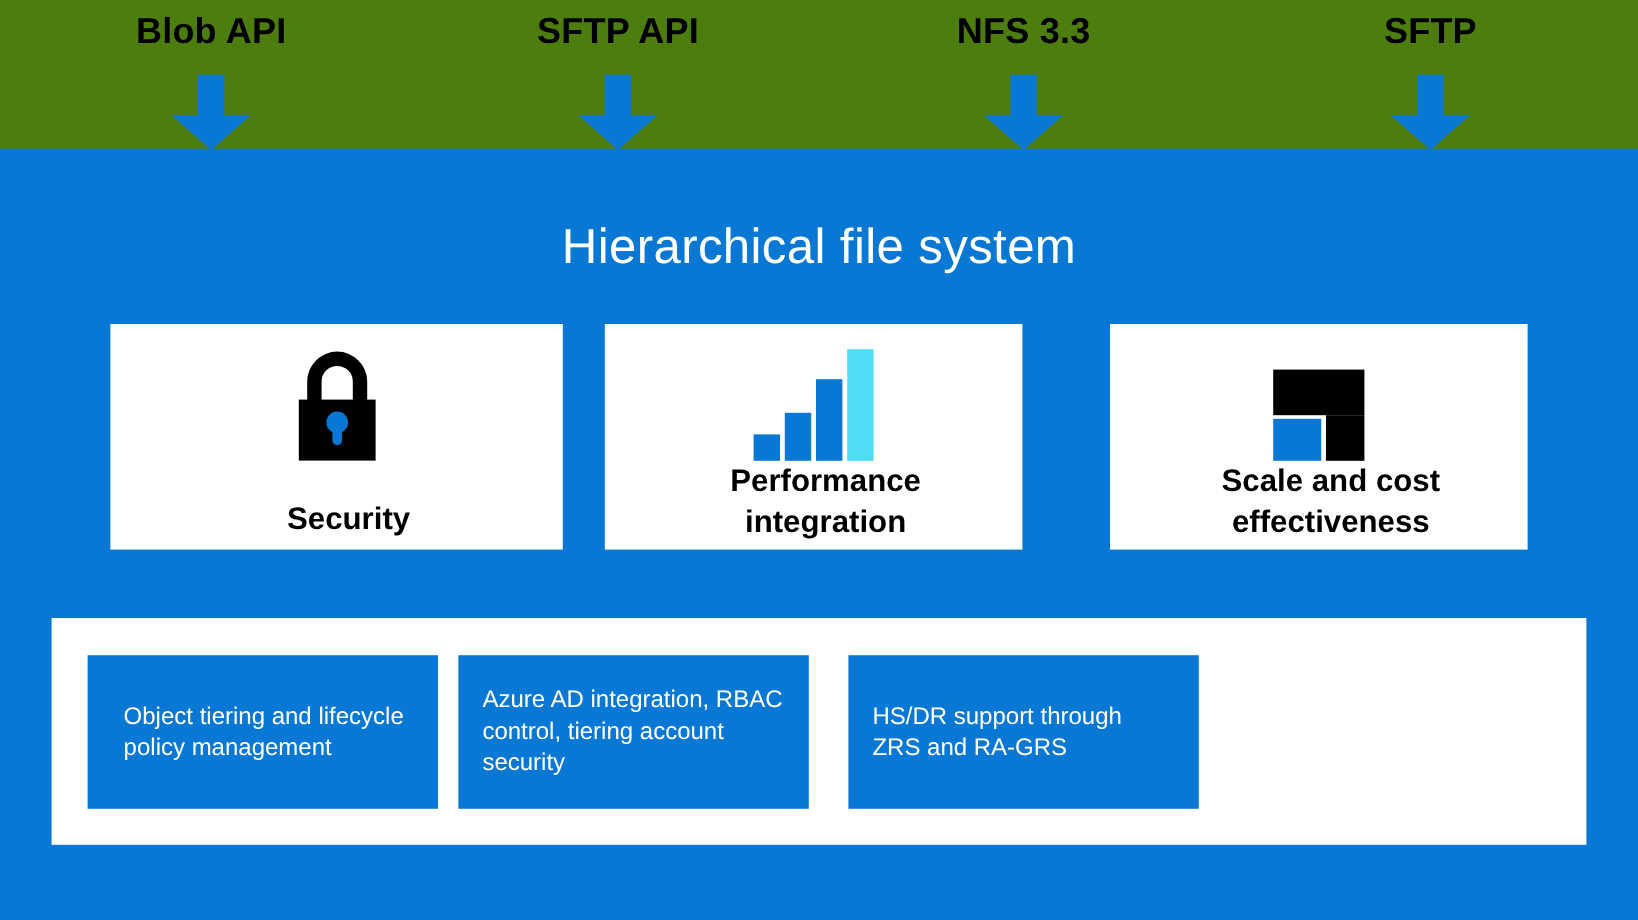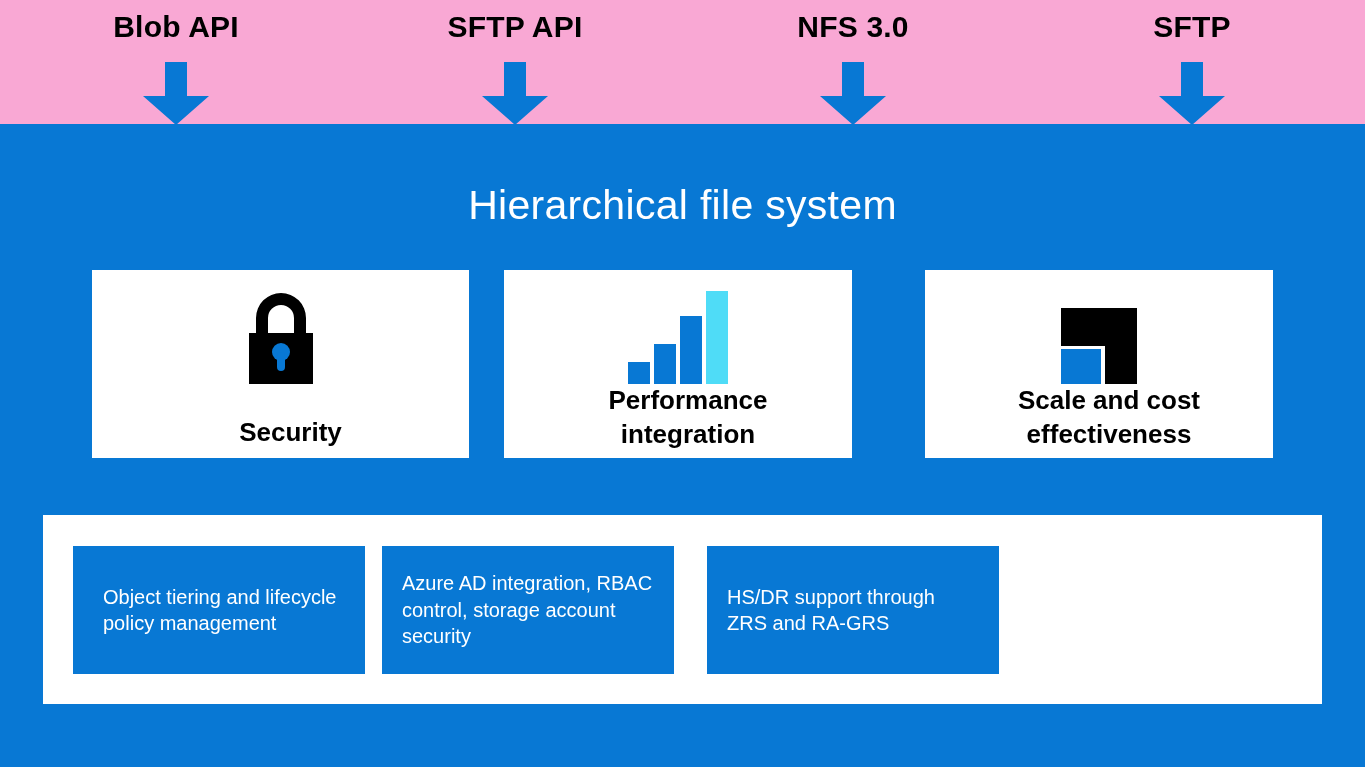--- a/index.html
+++ b/index.html
@@ -10,21 +10,21 @@
   body {
     font-family: "Liberation Sans", sans-serif;
     width: 1365px;
     height: 767px;
     overflow: hidden;
   }
   #stage {
     position: relative;
     width: 1365px;
     height: 545px;
-    background: #f9a8d4;
+    background: #4d7c0f;
   }
 
   
   .api-group {
     position: absolute;
     top: 0;
     height: 124px;
   }
   .api-label {
     position: absolute;
@@ -172,21 +172,21 @@
   <div class="api-group" style="left:435px; width:160px;">
     <div class="api-label">SFTP API</div>
     <div class="api-arrow">
       <svg width="76" height="63" viewBox="0 0 76 63" xmlns="http://www.w3.org/2000/svg">
         <polygon points="27,0 49,0 49,34 71,34 38,63 5,34 27,34" fill="#0878d4"></polygon>
       </svg>
     </div>
   </div>
 
   <div class="api-group" style="left:773px; width:160px;">
-    <div class="api-label">NFS 3.0</div>
+    <div class="api-label">NFS 3.3</div>
     <div class="api-arrow">
       <svg width="76" height="63" viewBox="0 0 76 63" xmlns="http://www.w3.org/2000/svg">
         <polygon points="27,0 49,0 49,34 71,34 38,63 5,34 27,34" fill="#0878d4"></polygon>
       </svg>
     </div>
   </div>
 
   <div class="api-group" style="left:1112px; width:160px;">
     <div class="api-label">SFTP</div>
     <div class="api-arrow">
@@ -241,21 +241,21 @@
         <div>Scale and cost</div>
         <div>effectiveness</div>
       </div>
     </div>
 
     <div id="bottom-panel">
       <div class="bottom-box" style="left:30px; width:292px;padding-left:30px;">
         <div class="bottom-box-text">Object tiering and lifecycle policy management</div>
       </div>
       <div class="bottom-box" style="left:339px; width:292px;">
-        <div class="bottom-box-text">Azure AD integration, RBAC control, storage account security</div>
+        <div class="bottom-box-text">Azure AD integration, RBAC control, tiering account security</div>
       </div>
       <div class="bottom-box" style="left:648px; width:292px;margin-left:16px;">
         <div class="bottom-box-text">HS/DR support through ZRS and RA-GRS</div>
       </div>
     </div>
 
   </div>
 </div>
 
 </body></html>

